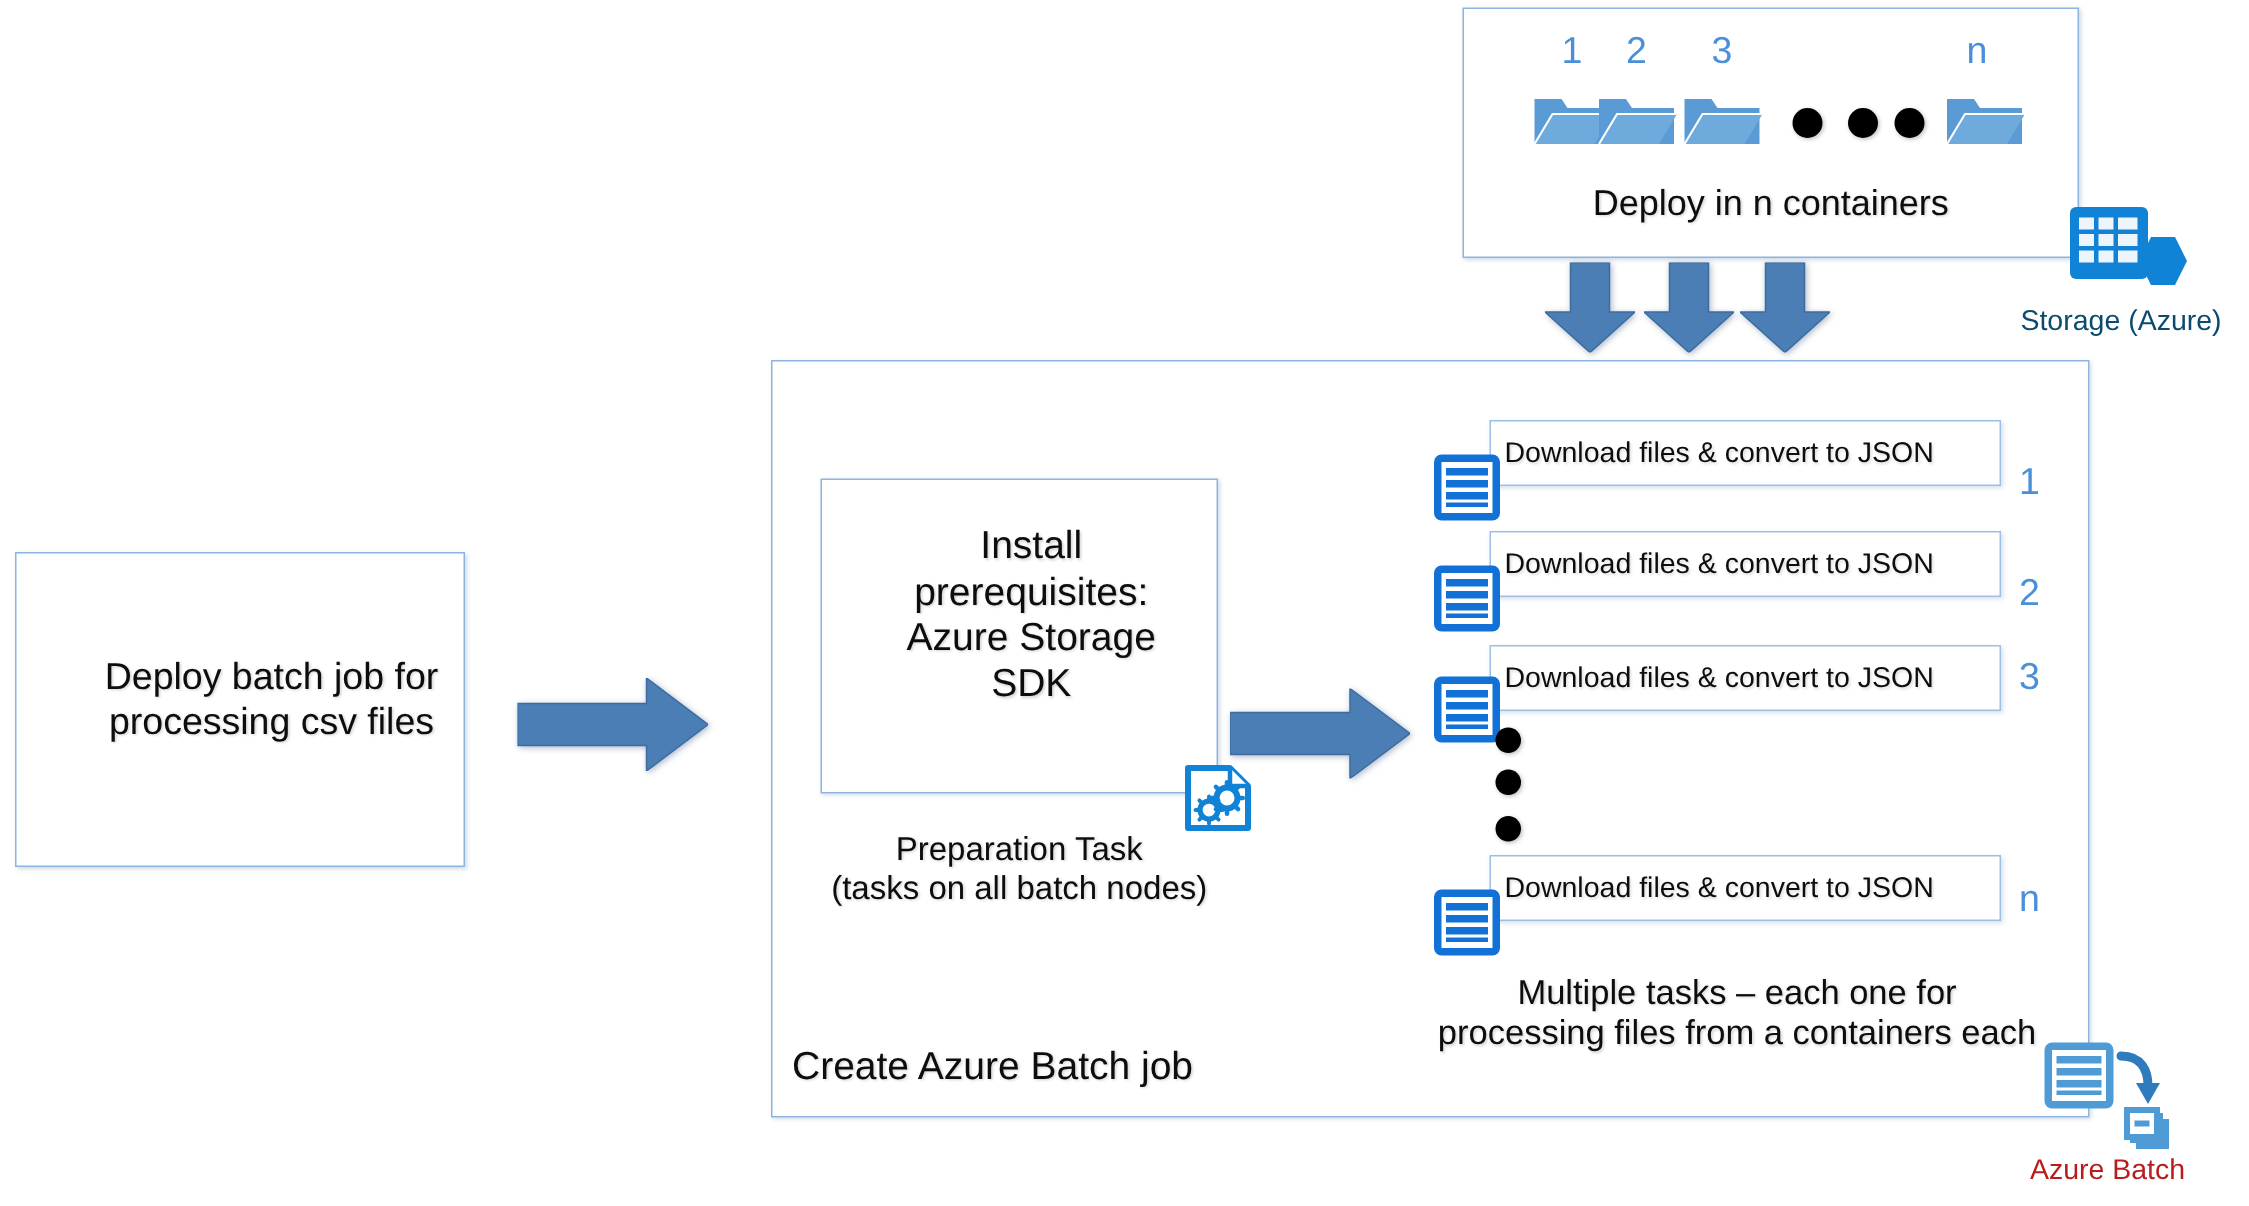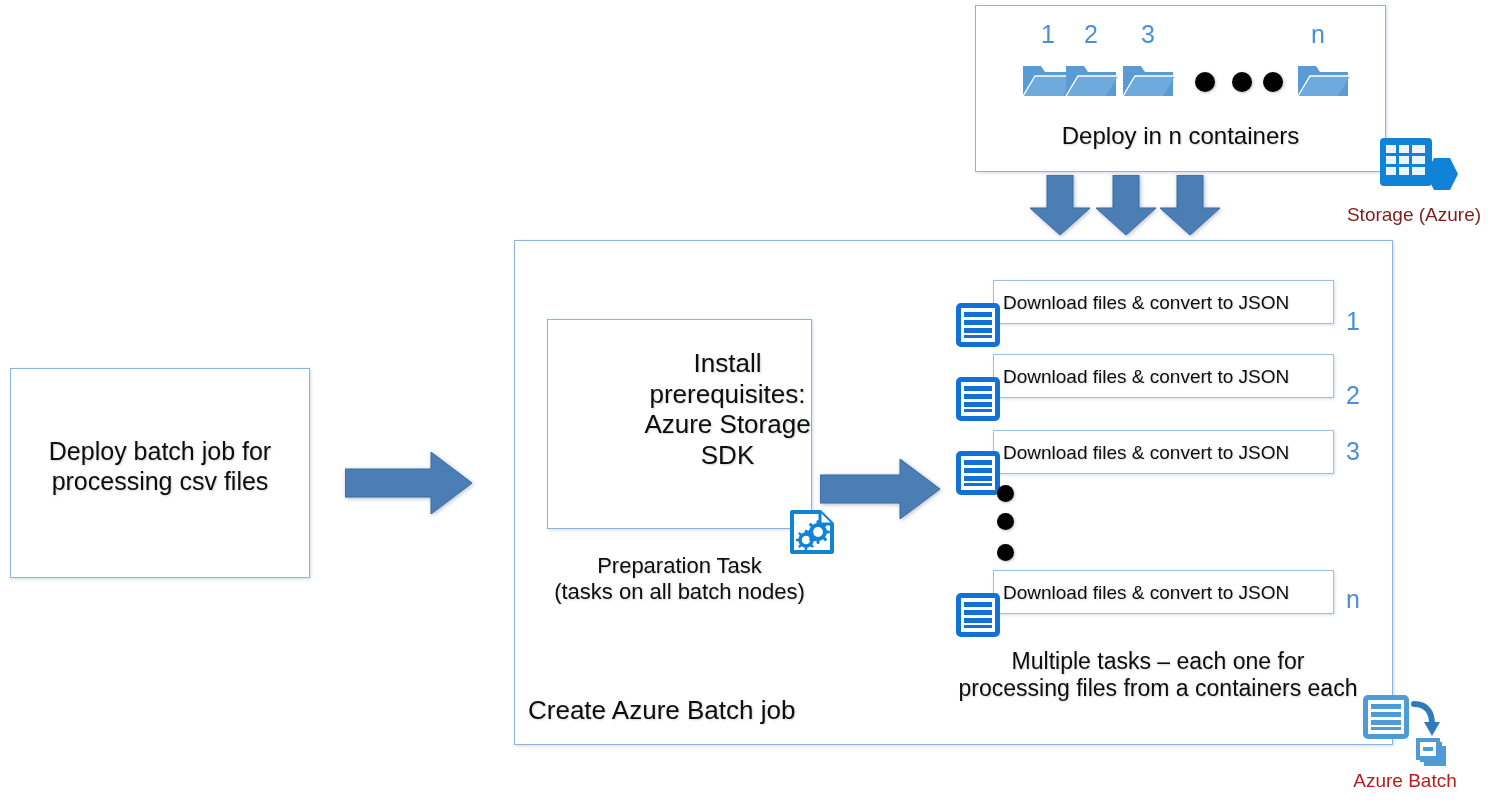--- a/index.html
+++ b/index.html
@@ -34,21 +34,21 @@
     color: #0D0D0D;
     line-height: 1.18;
     white-space: pre;
     text-shadow: 1px 1px 2px rgba(0,0,0,0.18);
   }
 
   
   #deploy-box { left: 10px; top: 368px; width: 300px; height: 210px; }
   #deploy-text {
     left: 10px; top: 437px; width: 300px;
-    font-size: 25px; text-align: center;
+    font-size: 25px; text-align: center; padding-left: 21px;
   }
 
   
   .arrow-right {
     position: absolute;
     filter: drop-shadow(1.5px 1.5px 2px rgba(70,100,140,0.45));
   }
   .arrow-right svg { display:block; }
   #arrow-1 { left: 345px; top: 452px; width: 127px; height: 62px; }
   #arrow-2 { left: 820px; top: 459px; width: 120px; height: 60px; }
@@ -81,36 +81,36 @@
   #files-caption {
     left: 975px; top: 122px; width: 411px;
     font-size: 24px; text-align: center;
   }
 
   
   #storage-icon { position: absolute; left: 1378px; top: 136px; width: 82px; height: 66px; }
   #storage-icon svg { display: block; }
   #storage-label {
     left: 1330px; top: 204px; width: 168px;
-    font-size: 19px; color: #7f1d1d; text-align: center;
+    font-size: 19px; color: #0c4a6e; text-align: center;
     text-shadow: none;
   }
 
   
   #batch-box { left: 514px; top: 240px; width: 879px; height: 505px; }
   #batch-label {
     left: 528px; top: 695px;
     font-size: 26px;
   }
 
   
   #prep-box { left: 547px; top: 319px; width: 265px; height: 210px; }
   #prep-text {
     left: 547px; top: 348px; width: 281px;
-    font-size: 26px; text-align: center; margin-left: 40px;
+    font-size: 26px; text-align: center;
   }
   #prep-caption {
     left: 517px; top: 553px; width: 325px;
     font-size: 22px; text-align: center;
   }
   #prep-icon { position: absolute; left: 788px; top: 508px; width: 48px; height: 48px; }
   #prep-icon svg { display:block; }
 
   
   .task-box {

